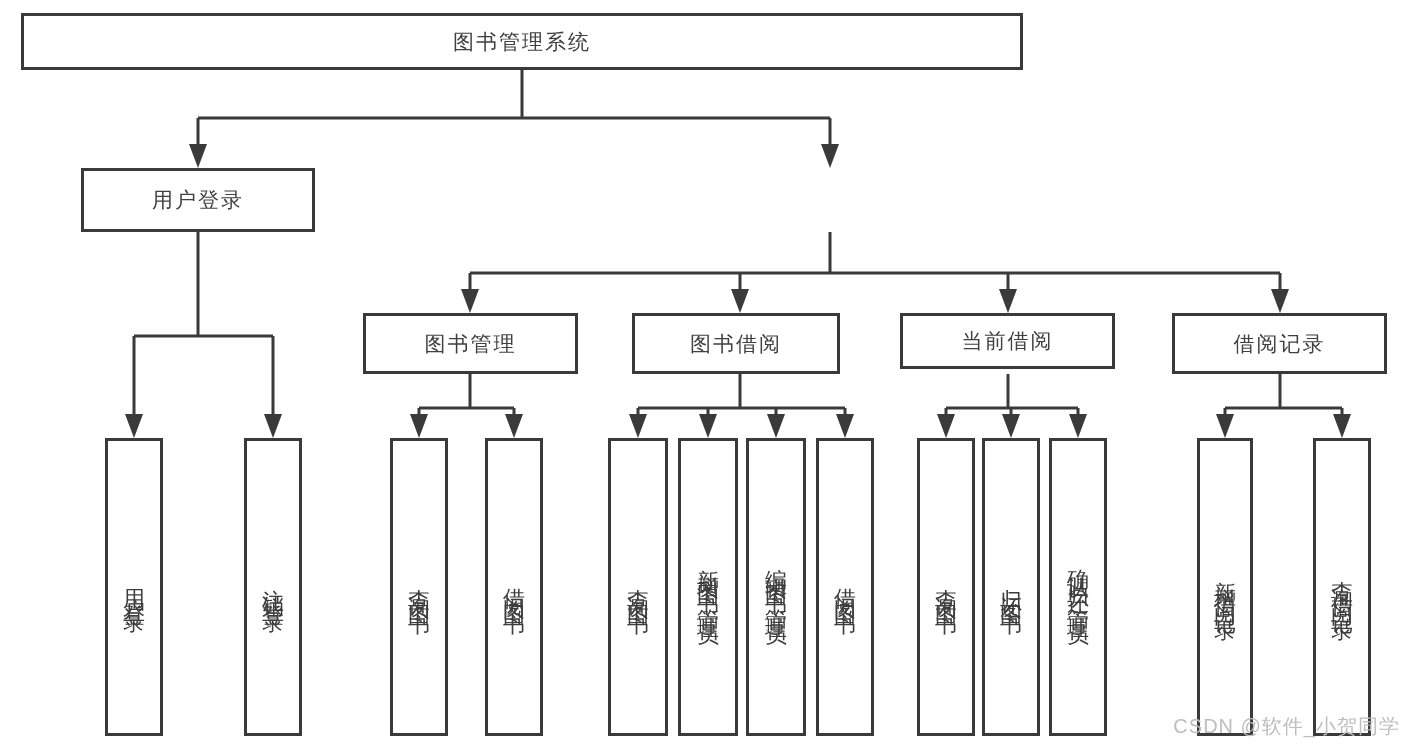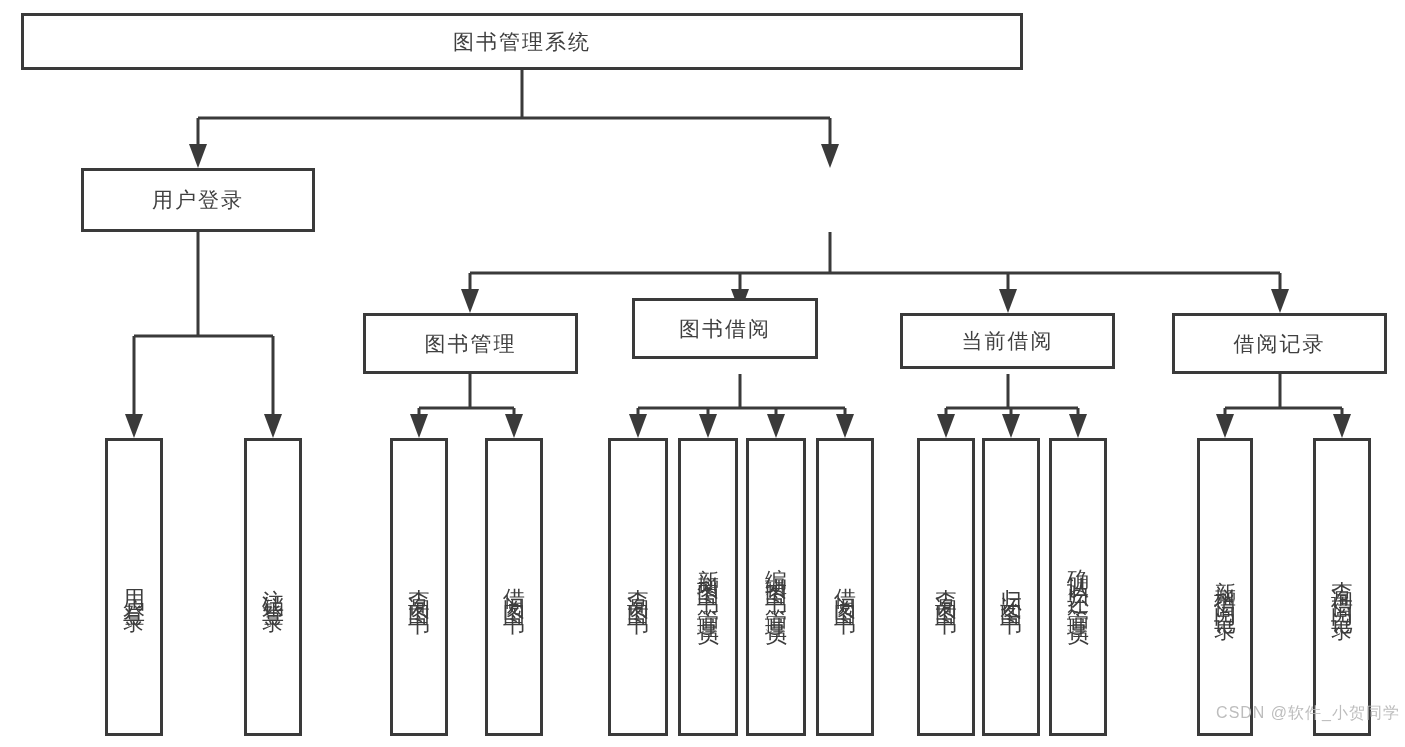--- a/index.html
+++ b/index.html
@@ -19,22 +19,22 @@
     display:flex;align-items:center;justify-content:center;
   }
   .hbox span{
     font-size:21px;letter-spacing:2px;color:#404040;white-space:nowrap;
   }
   .vbox span{
     writing-mode:vertical-rl;text-orientation:mixed;
     font-size:22px;letter-spacing:8px;color:#3d3d3d;line-height:1;
   }
   .watermark{
-    position:absolute;right:5px;bottom:23px;
-    font-size:16px;color:#bdbdbd;letter-spacing:1px;white-space:nowrap;
+    position:absolute;right:5px;bottom:7px;
+    font-size:20px;color:#bdbdbd;letter-spacing:1px;white-space:nowrap;
   }
 </style>
 </head>
 <body>
 
 <div class="stage">
 
   <svg class="wires" viewBox="0 0 1405 747">
 
     <path d="M522,69 V118 M198,118 H830 M198,118 V150 M830,118 V150"></path>
@@ -78,21 +78,21 @@
     <span>图书管理系统</span>
   </div>
 
   <div class="box hbox" style="left:81px;top:168px;width:234px;height:64px">
     <span>用户登录</span>
   </div>
 
   <div class="box hbox" style="left:363px;top:313px;width:215px;height:61px">
     <span>图书管理</span>
   </div>
-  <div class="box hbox" style="left:632px;top:298px;width:186px;height:61px">
+  <div class="box hbox" style="left:632px;top:313px;width:208px;height:61px">
     <span>图书借阅</span>
   </div>
   <div class="box hbox" style="left:900px;top:313px;width:215px;height:56px">
     <span>当前借阅</span>
   </div>
   <div class="box hbox" style="left:1172px;top:313px;width:215px;height:61px">
     <span>借阅记录</span>
   </div>
 
   <div class="box vbox" style="left:105px;top:438px;width:58px;height:298px">

